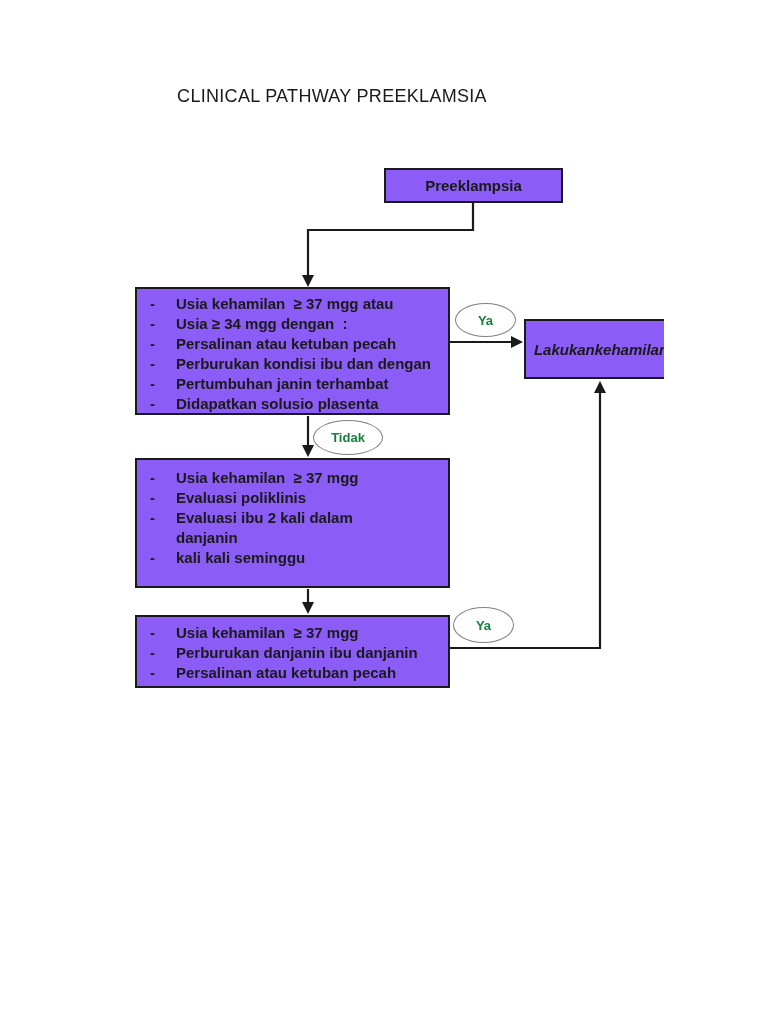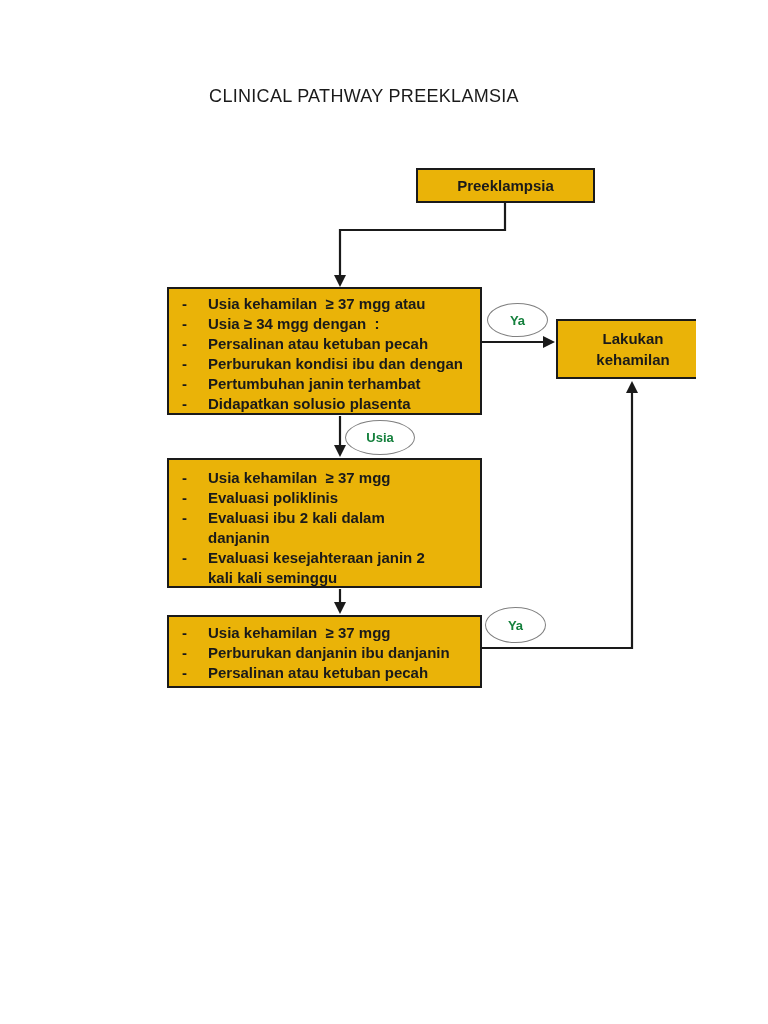--- a/index.html
+++ b/index.html
@@ -4,21 +4,20 @@
 <style>
   html, body { margin: 0; padding: 0; background: #ffffff; }
   .page {
     position: relative;
     width: 664px;
     height: 1024px;
     background: #ffffff;
     font-family: "Liberation Sans", sans-serif;
     color: #1a1a1a;
     overflow: hidden;
-    margin-left: 32px;
   }
   .title {
     position: absolute;
     top: 86px;
     left: 0;
     width: 100%;
     margin: 0;
     text-align: center;
     font-size: 18px;
     font-weight: normal;
@@ -28,36 +27,37 @@
   }
   svg.connectors {
     position: absolute;
     top: 0; left: 0;
     width: 768px; height: 1024px;
   }
   .box {
     position: absolute;
     box-sizing: border-box;
     border: 2px solid #1a1a1a;
-    background: #eab308;
+    background: #8b5cf6;
     font-weight: bold;
     font-size: 15px;
     line-height: 20px;
     color: #1a1a1a;
   }
   .center-box {
     display: flex;
     align-items: center;
     justify-content: center;
     text-align: center;
   }
   .start-box  { left: 384px; top: 168px; width: 179px; height: 35px; }
   .result-box {
     left: 524px; top: 319px; width: 154px; height: 60px;
-    flex-direction: column;
+    flex-direction: row;
+    font-style: italic;
   }
   .result-box .ln { line-height: 21px; white-space: pre; }
   .list-box { padding: 5px 6px 0 13px; }
   .b1 { left: 135px; top: 287px; width: 315px; height: 128px; }
   .b2 { left: 135px; top: 458px; width: 315px; height: 130px; padding-top: 8px; }
   .b3 { left: 135px; top: 615px; width: 315px; height: 73px;  padding-top: 6px; }
   .item { display: flex; }
   .dash { flex: 0 0 26px; width: 26px; }
   .lines { flex: 1; min-width: 0; }
   .ln { white-space: pre-wrap; }
@@ -148,21 +148,21 @@
   <div class="oval ya-top">
     <span>Ya</span>
   </div>
 
   <div class="box center-box result-box">
     <span class="ln">Lakukan</span>
     <span class="ln">kehamilan</span>
   </div>
 
   <div class="oval tidak">
-    <span>Usia</span>
+    <span>Tidak</span>
   </div>
 
   <div class="box list-box b2">
     <div class="item">
       <span class="dash">-</span>
       <div class="lines">
           <div class="ln">Usia kehamilan  ≥ 37 mgg</div>
         </div>
     </div>
     <div class="item">
@@ -174,21 +174,20 @@
     <div class="item">
       <span class="dash">-</span>
       <div class="lines">
         <div class="ln">Evaluasi ibu 2 kali dalam</div>
         <div class="ln">danjanin</div>
       </div>
     </div>
     <div class="item">
       <span class="dash">-</span>
       <div class="lines">
-        <div class="ln">Evaluasi kesejahteraan janin 2</div>
         <div class="ln">kali kali seminggu</div>
       </div>
     </div>
   </div>
 
   <div class="box list-box b3">
     <div class="item">
       <span class="dash">-</span>
       <div class="lines">
           <div class="ln">Usia kehamilan  ≥ 37 mgg</div>

